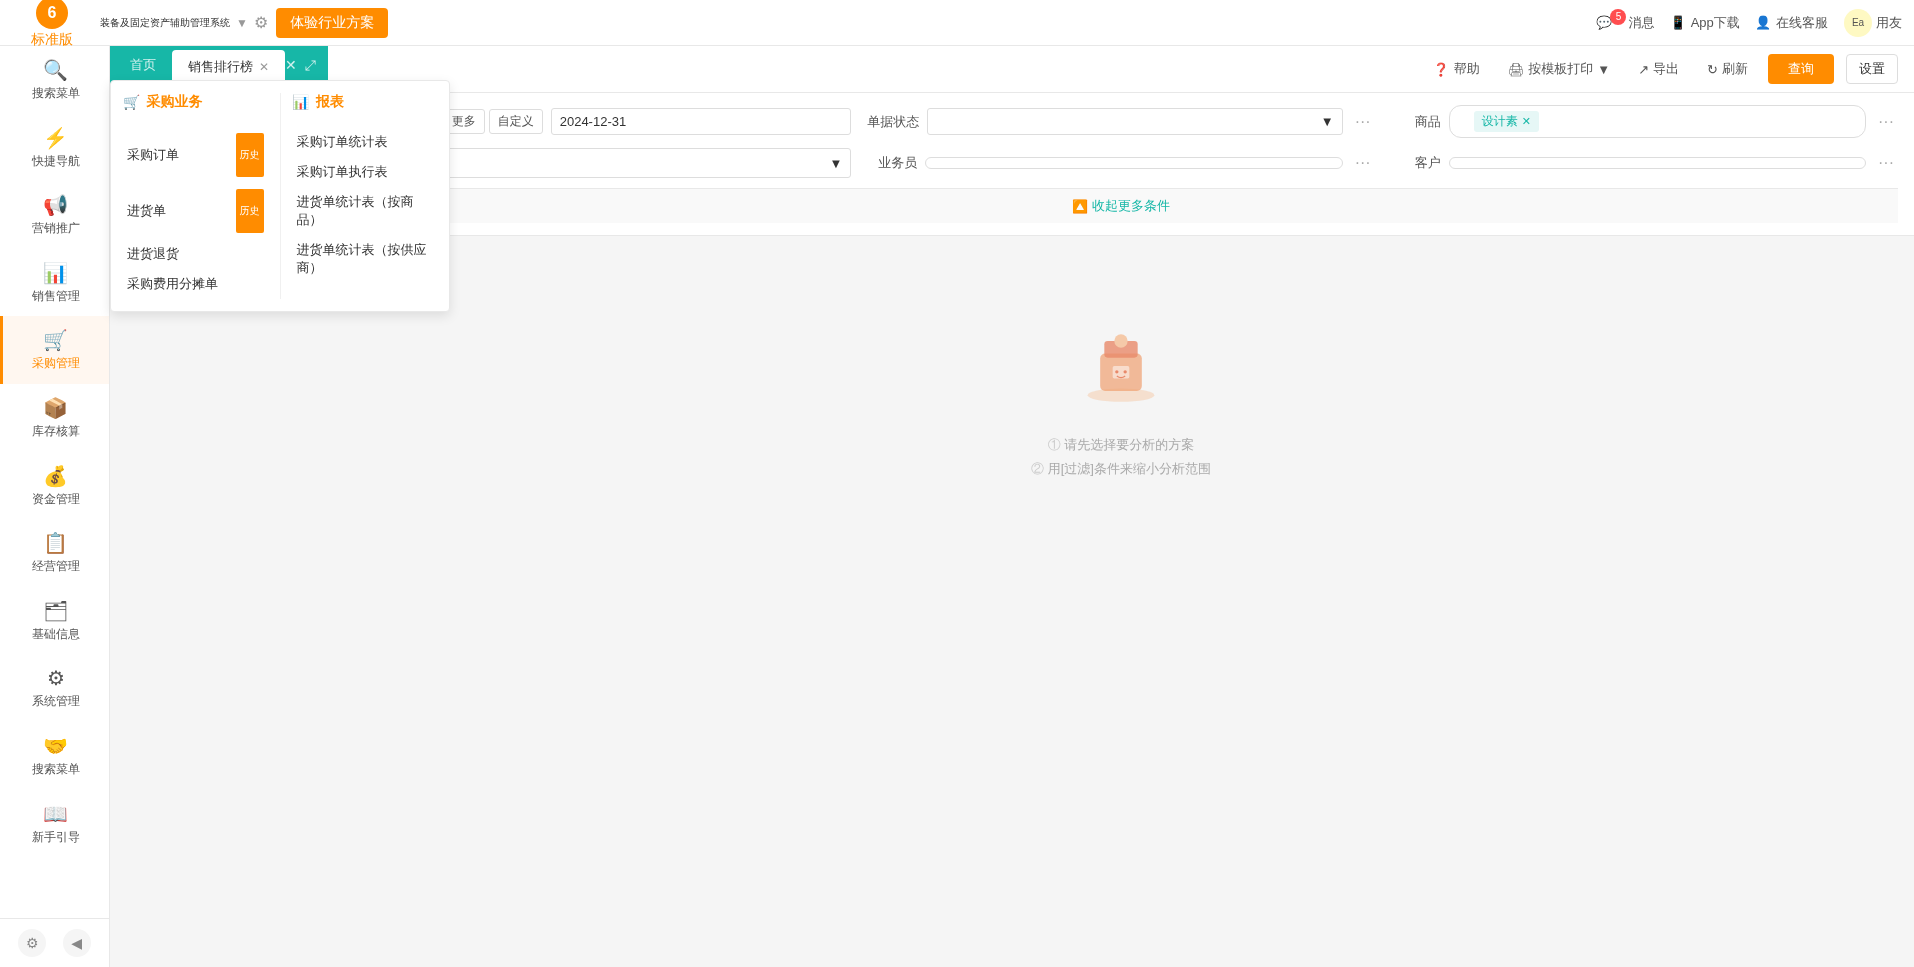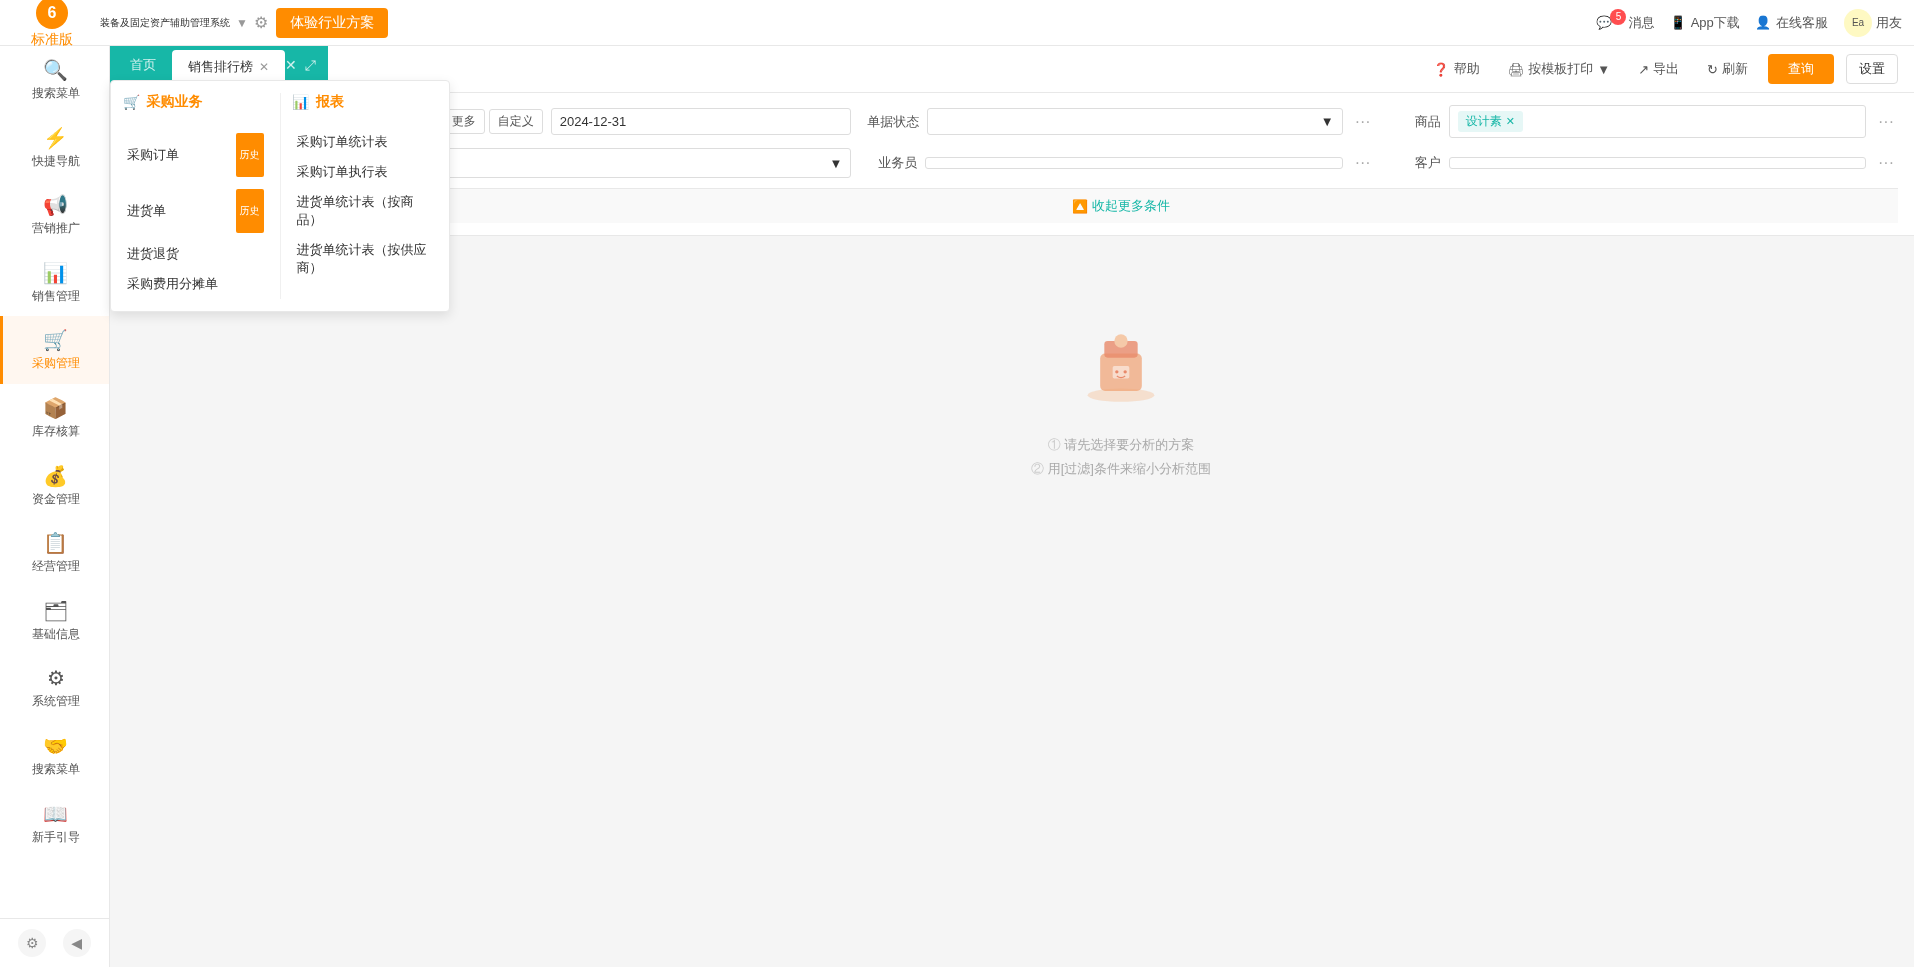--- a/index.html
+++ b/index.html
@@ -289,22 +289,22 @@
     .filter-label {
       font-size: 13px;
       color: #555;
       white-space: nowrap;
       min-width: 50px;
       text-align: right;
     }
     .filter-input {
       flex: 1;
       border: 1px solid #ddd;
-      border-radius: 3px;
-      padding: 5px 8px;
+      border-radius: 12px;
+      padding: 5px 24px;
       font-size: 13px;
       outline: none;
     }
     .filter-select {
       flex: 1;
       border: 1px solid #ddd;
       border-radius: 3px;
       padding: 5px 8px;
       font-size: 13px;
       outline: none;

